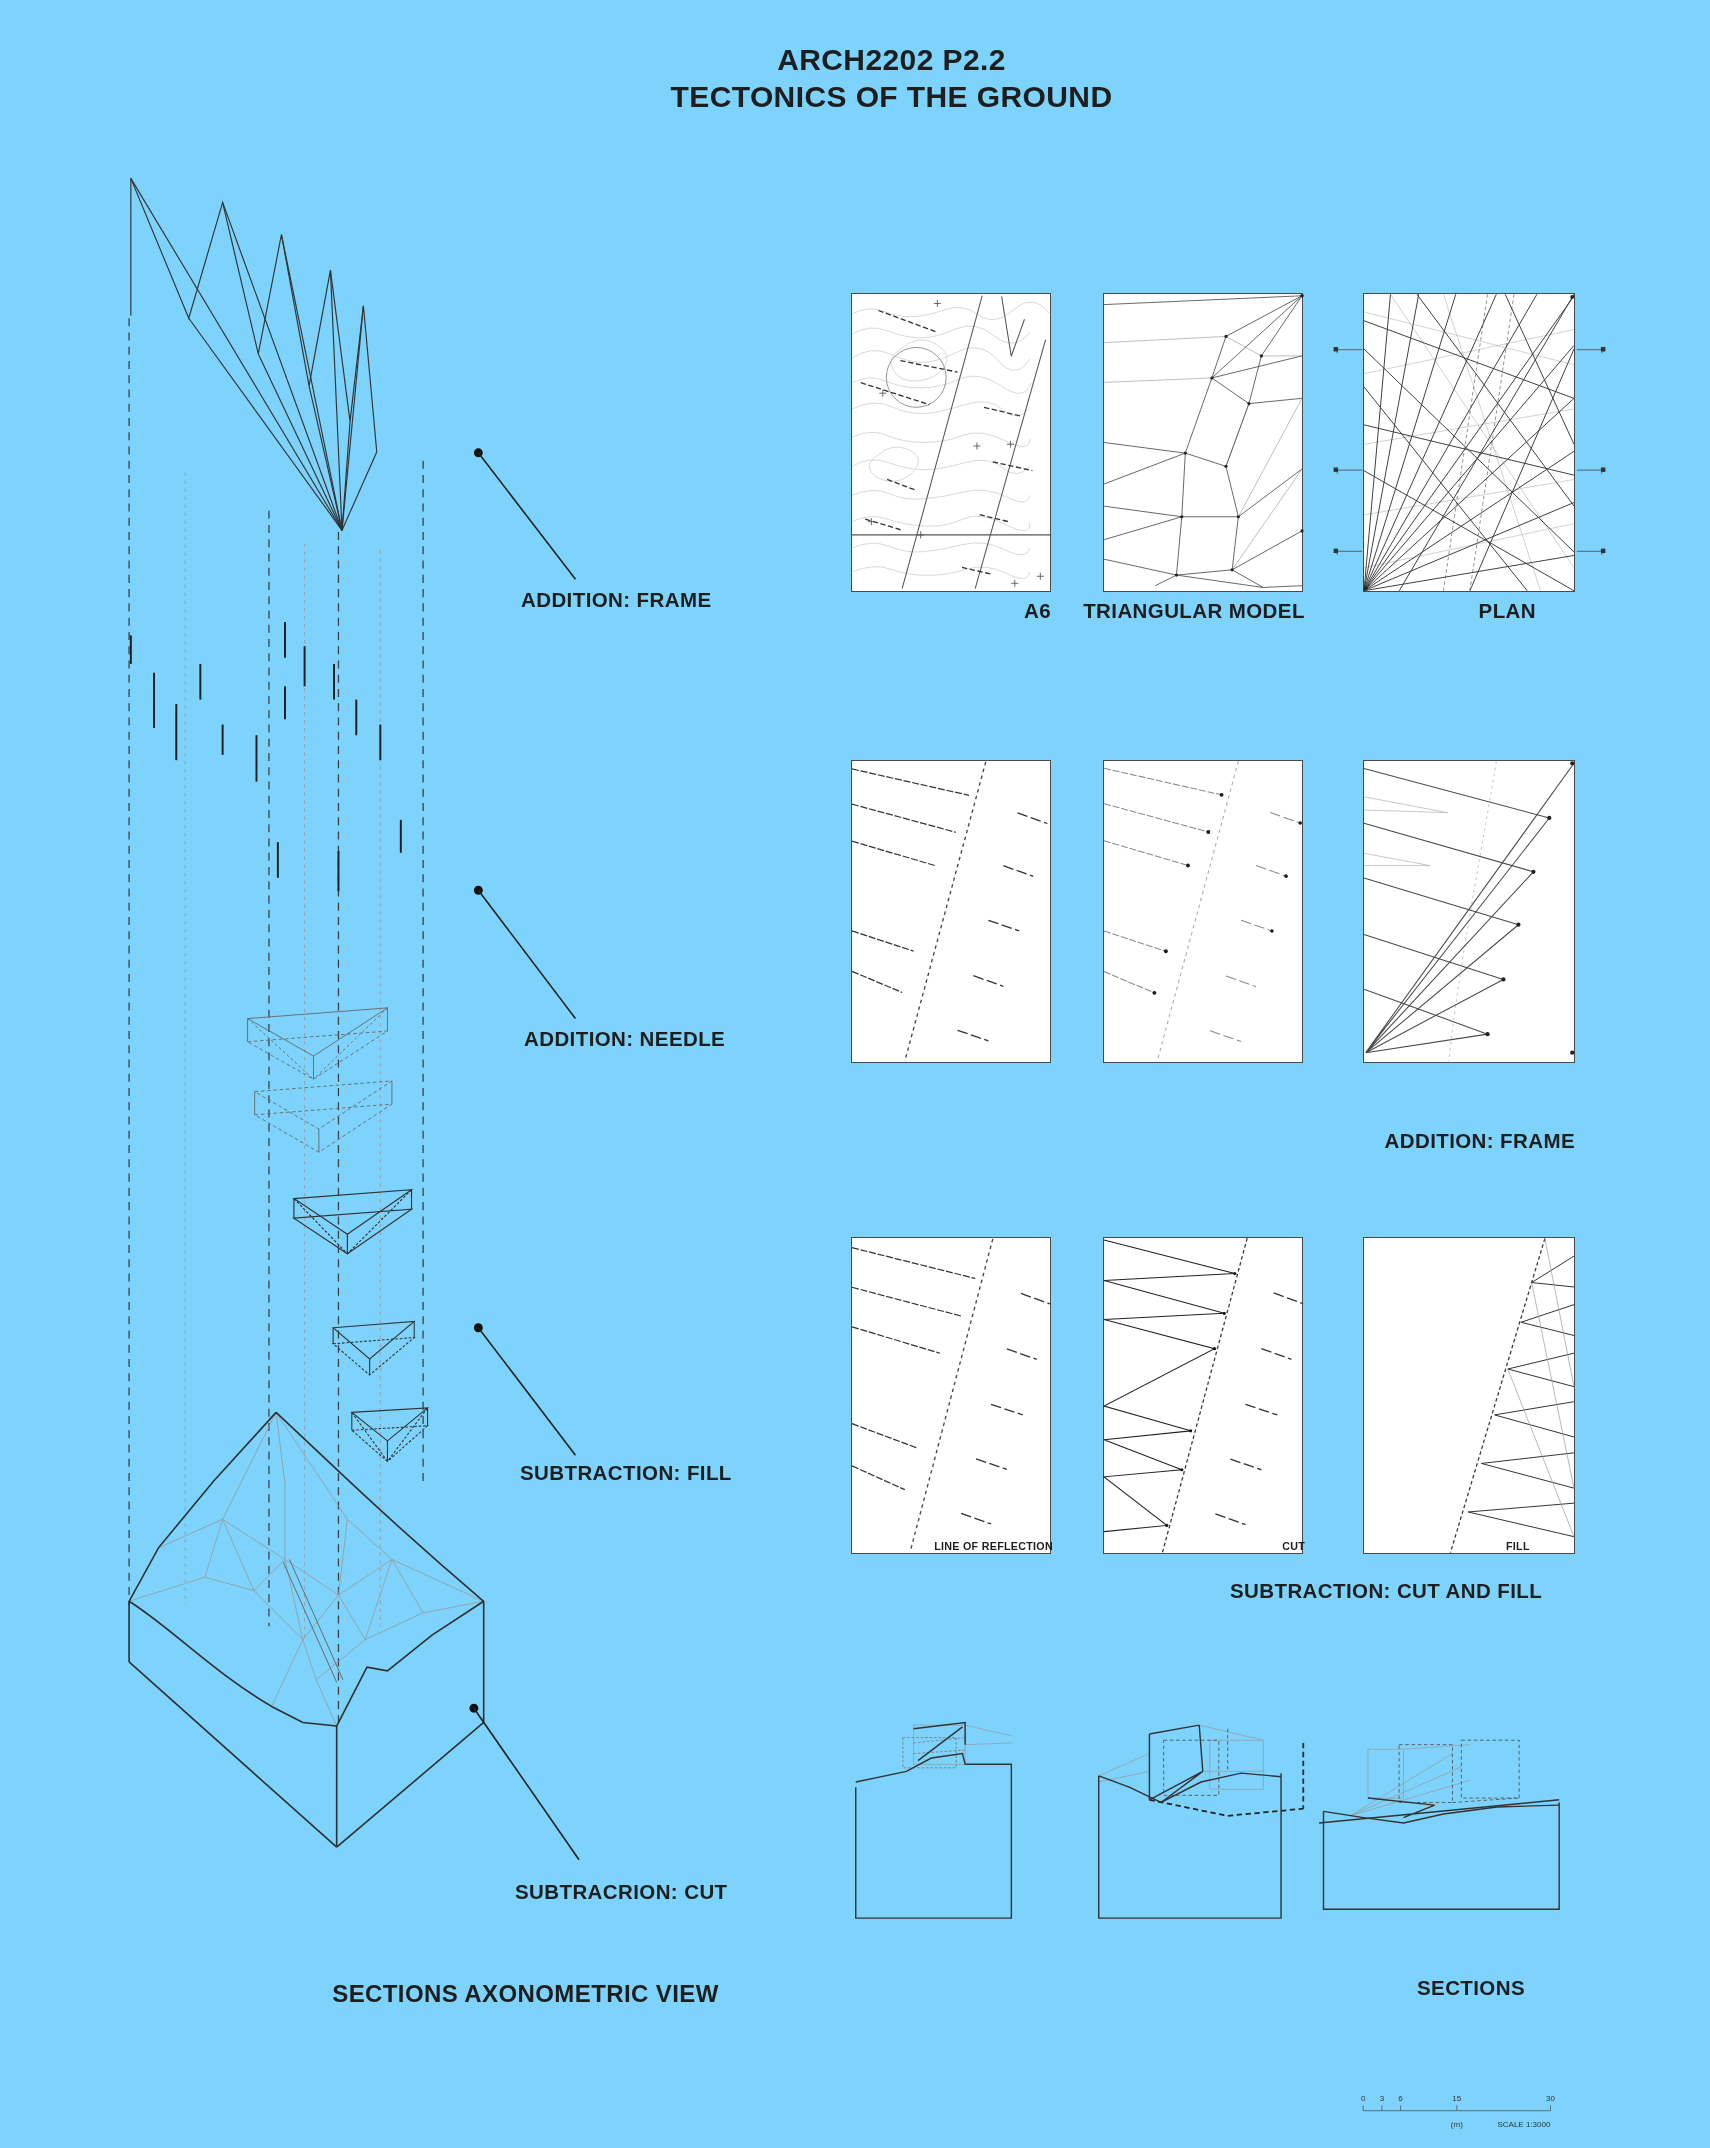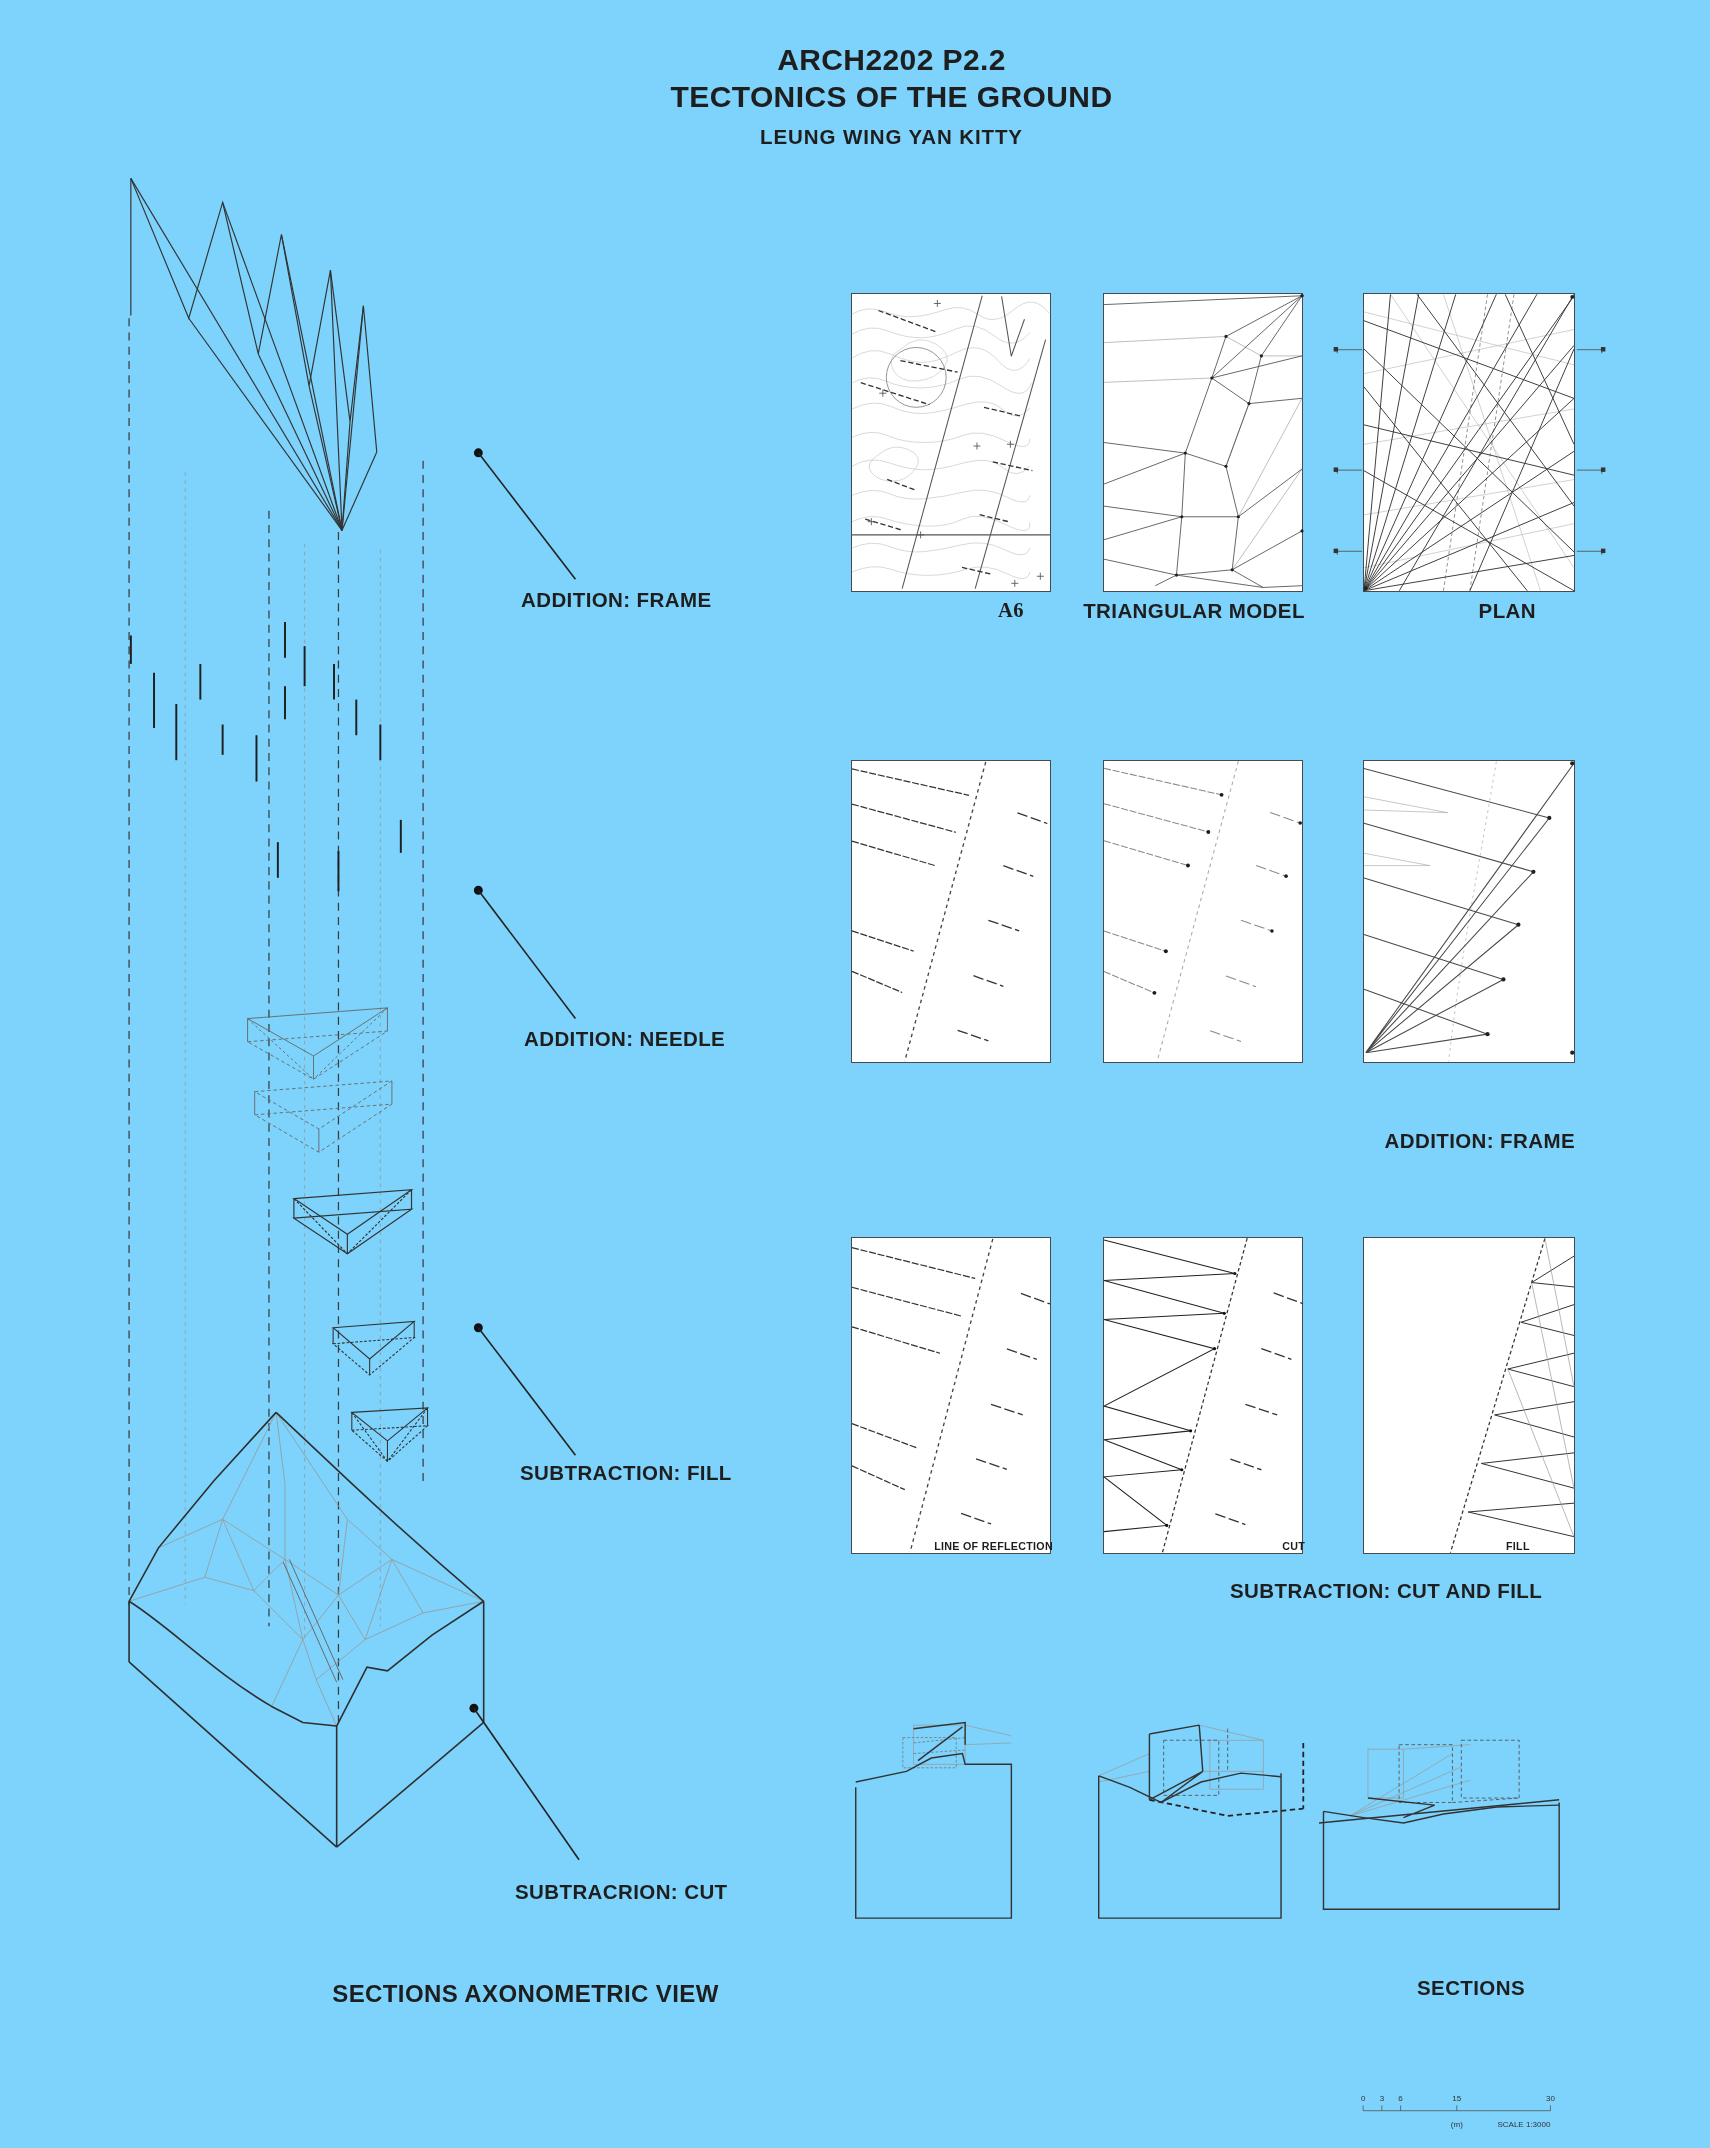--- a/index.html
+++ b/index.html
@@ -18,21 +18,20 @@
   .caption{position:absolute;font-weight:700;font-size:24px;letter-spacing:0.4px;}
   svg{overflow:visible;}
 </style>
 </head>
 <body>
 
 <div class="board">
 
   <div class="abs hdr course">ARCH2202 P2.2</div>
   <div class="abs hdr title">TECTONICS OF THE GROUND</div>
-  <div class="abs hdr author">LEUNG WING YAN KITTY</div>
 
   <svg class="abs" style="left:80px;top:165px;" width="508" height="1782" viewBox="0 0 570 2000">
 
     <g stroke="#3c3c3c" stroke-width="1.4" stroke-dasharray="9 7">
       <path d="M55 172 V1616"></path>
         <path d="M212 388 V1640"></path>
         <path d="M290 412 V1748"></path>
         <path d="M385 332 V1482"></path>
     </g>
     <g stroke="#9a9a9a" stroke-width="1" stroke-dasharray="4 5">
@@ -266,21 +265,21 @@
         <path d="M2 147 H30 M30 147 v4"></path>
         <path d="M2 238 H30 M30 238 v4"></path>
     </g>
     <g fill="#333">
         <rect x="29" y="9" width="5" height="5"></rect>
         <rect x="29" y="144" width="5" height="5"></rect>
         <rect x="29" y="235" width="5" height="5"></rect>
       </g>
   </svg>
 
-  <div class="plabel" style="left:998px;top:599px;width:53px;text-align:left;font-family:Liberation Serif, serif;">A6</div>
+  <div class="plabel" style="left:998px;top:599px;width:53px;text-align:right;">A6</div>
   <div class="plabel" style="left:1065px;top:599px;width:258px;text-align:center;">TRIANGULAR MODEL</div>
   <div class="plabel" style="left:1422px;top:599px;width:114px;text-align:right;">PLAN</div>
 
   <div class="panel" style="left:851px;top:760px;width:200px;height:303px;">
     <svg viewBox="0 0 225 340">
       <g stroke="#333" stroke-width="1.4" stroke-dasharray="8 2" fill="none">
         <path d="M0 8 L133 38"></path>
           <path d="M0 48 L118 80"></path>
           <path d="M0 90 L95 118"></path>
         <path d="M0 192 L70 215"></path>

